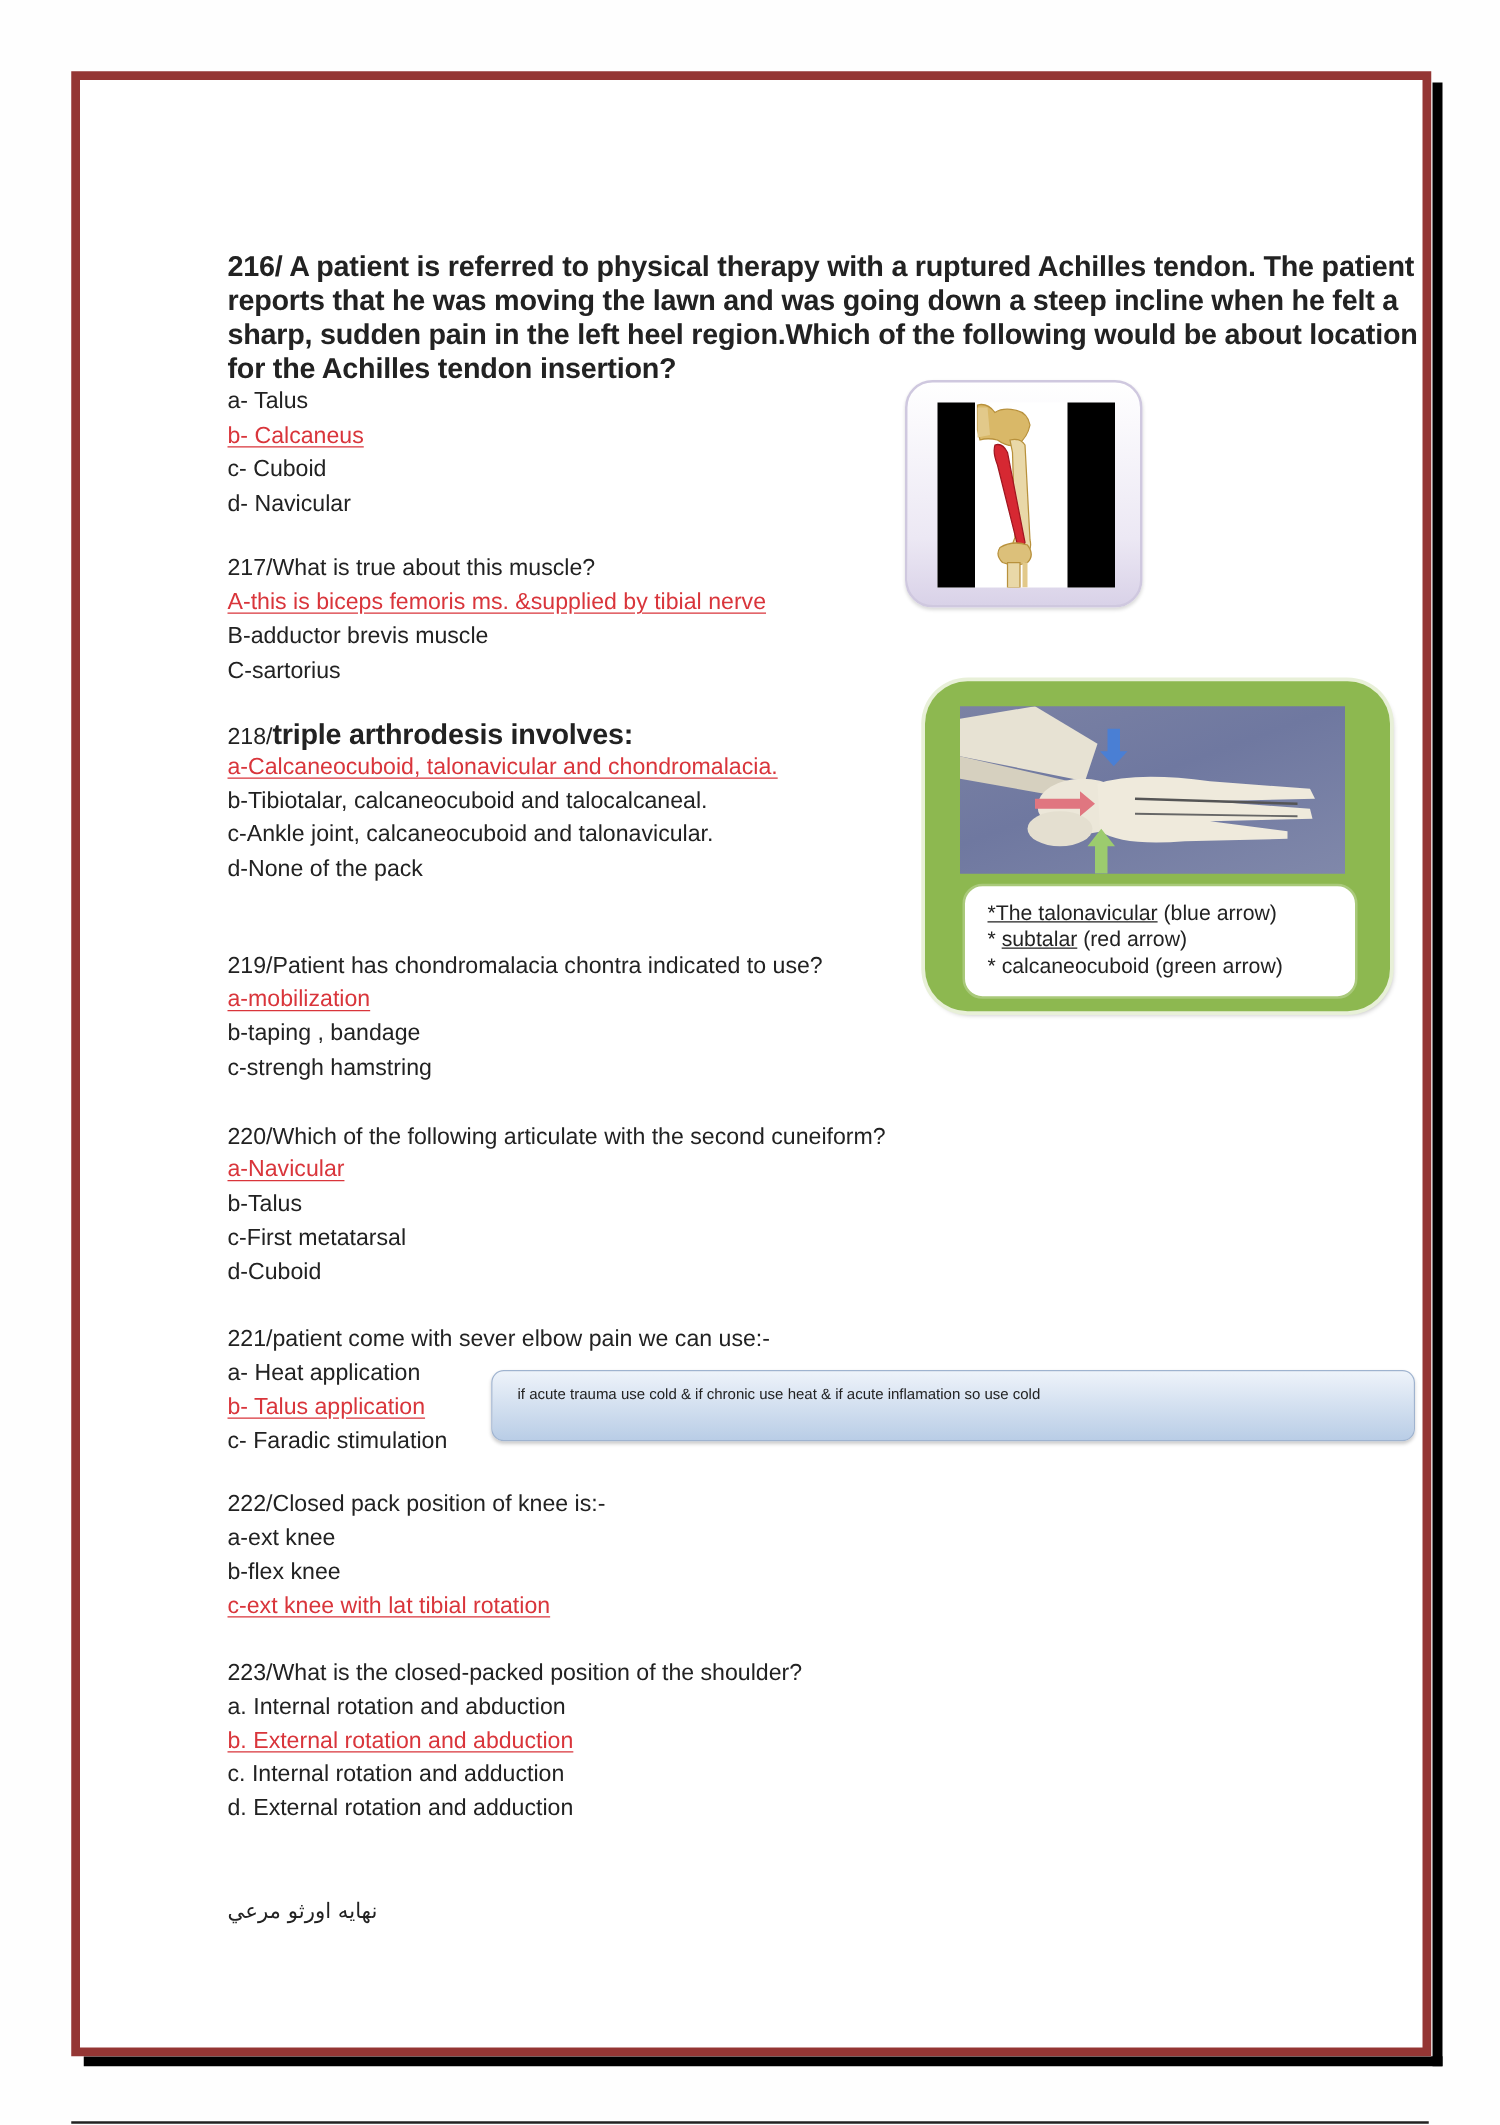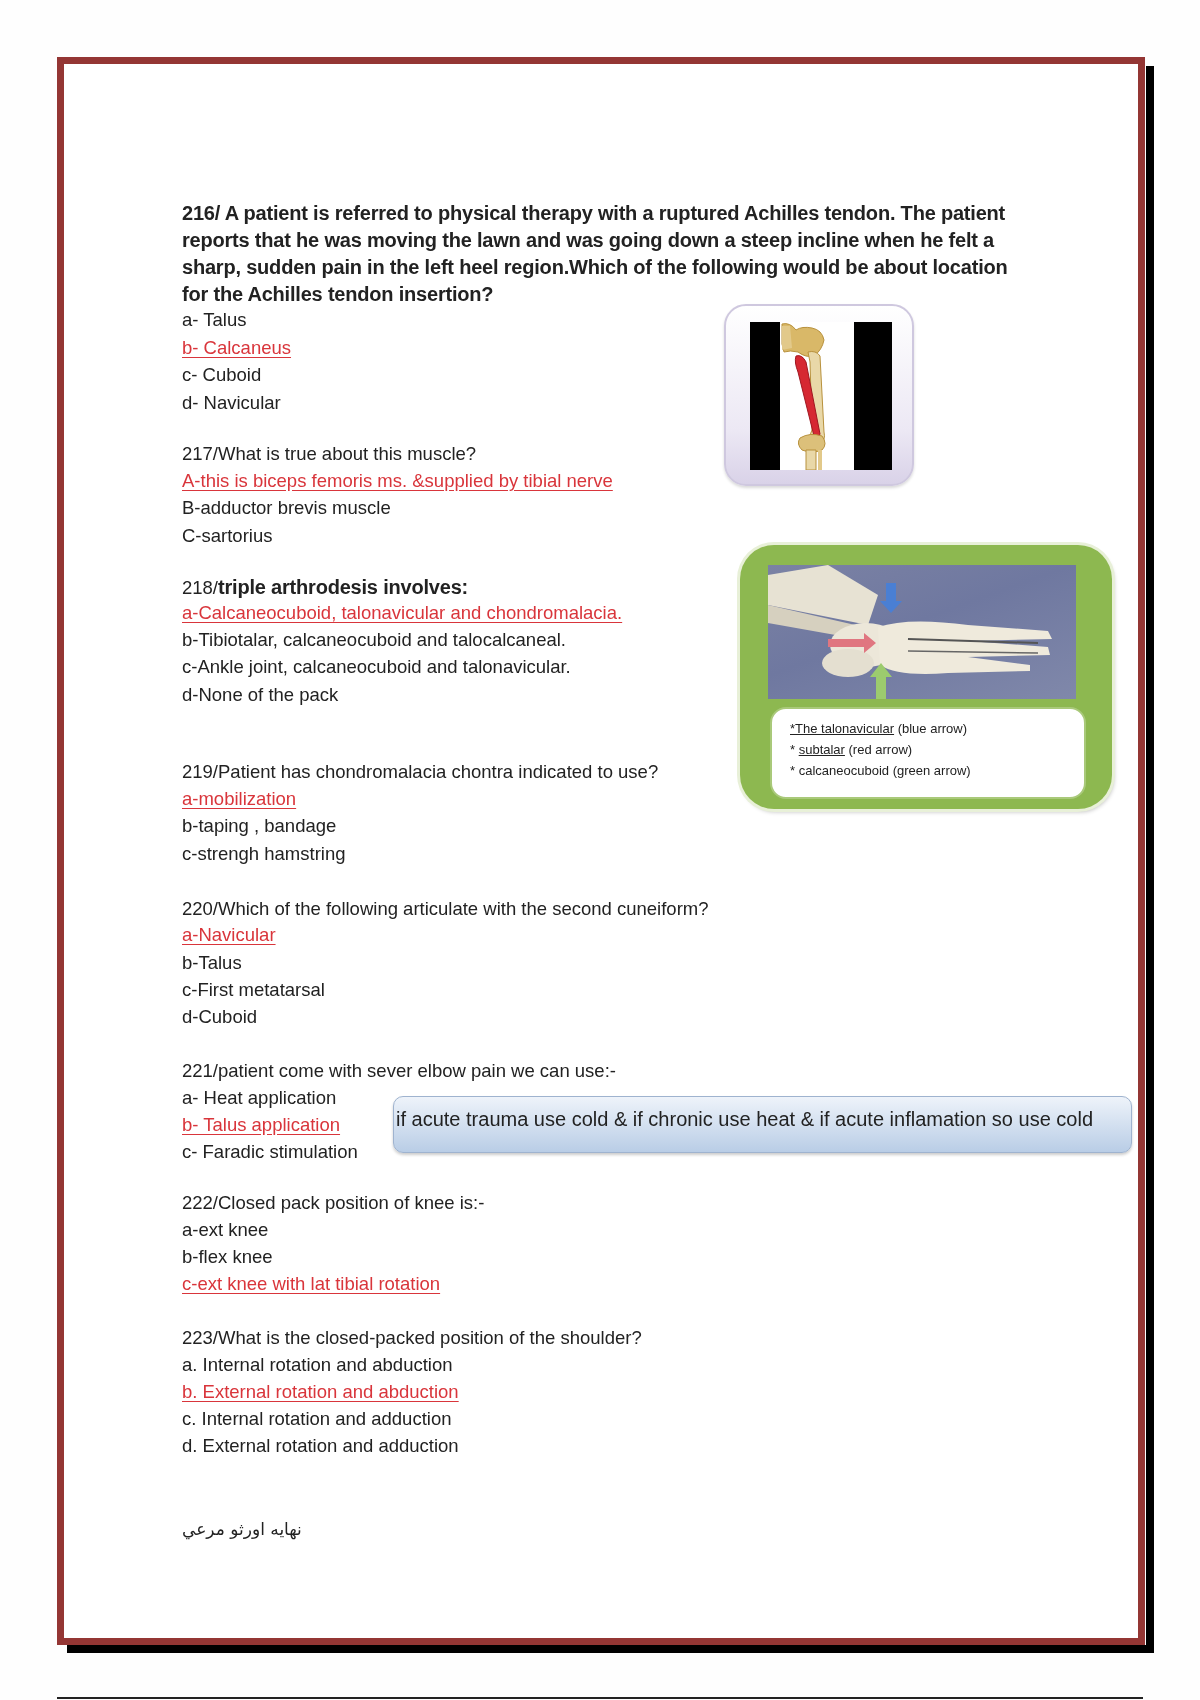--- a/index.html
+++ b/index.html
@@ -17,21 +17,21 @@
   .frame {
     position: absolute; left: 57px; top: 57px; width: 1088px; height: 1588px;
     border: 7px solid #943634; box-sizing: border-box; background: #fff;
   }
   .bottom-rule {
     position: absolute; left: 57px; top: 1697px; width: 1086px; height: 2px; background: #222;
   }
   .line {
     position: absolute; left: 182px; font-size: 18.5px; white-space: nowrap; line-height: 22px;
   }
-  .bold { font-weight: bold; font-size: 20px; letter-spacing: -0.2px; }
+  .bold { font-weight: bold; font-size: 23px; letter-spacing: -0.2px; }
   .ans { color: #d9353b; text-decoration: underline; text-decoration-color: #d9353b; text-underline-offset: 3px; }
   .ital { }
   .arabic { direction: rtl; font-family: "DejaVu Sans", sans-serif; font-size: 17px; }
 
   
   .muscle-frame {
     position: absolute; left: 724px; top: 304px; width: 190px; height: 182px;
     border-radius: 22px; background: linear-gradient(#ffffff, #ece8f4 70%, #d9d2e8);
     border: 2px solid #cfc8df; box-sizing: border-box;
     box-shadow: 0 2px 3px rgba(0,0,0,0.15);
@@ -50,32 +50,32 @@
   .foot-photo {
     position: absolute; left: 28px; top: 20px; width: 308px; height: 134px;
     background: linear-gradient(160deg, #7b82a4 0%, #6f78a0 45%, #8088aa 100%);
     overflow: hidden;
   }
   .foot-caption {
     position: absolute; left: 30px; top: 162px; width: 316px; height: 92px;
     background: #fff; border-radius: 16px; border: 2px solid #a9c97a; box-sizing: border-box;
     box-shadow: inset 0 0 0 2px #ffffff;
   }
-  .cap-line { position: absolute; left: 18px; font-size: 13px; white-space: nowrap; color: #222; }
+  .cap-line { position: absolute; left: 18px; font-size: 17px; white-space: nowrap; color: #222; }
   .u { text-decoration: underline; }
 
   
   .callout {
     position: absolute; left: 393px; top: 1096px; width: 739px; height: 57px;
     border-radius: 10px;
     background: linear-gradient(#eef3fa 0%, #d6e2f1 45%, #b9cde6 100%);
     border: 1px solid #9fb3cf; box-sizing: border-box;
     box-shadow: 0 2px 3px rgba(0,0,0,0.2);
   }
-  .callout-text { position: absolute; left: 2px; top: 11px; font-size: 20px; white-space: nowrap; color: #222; }
+  .callout-text { position: absolute; left: 20px; top: 11px; font-size: 12px; white-space: nowrap; color: #222; }
 </style>
 </head>
 <body>
 
 <div class="frame-shadow"></div>
 <div class="frame"></div>
 <div class="bottom-rule"></div>
 
 <div>
   <div class="line bold" style="top:202px">216/ A patient is referred to physical therapy with a ruptured Achilles tendon. The patient</div>

